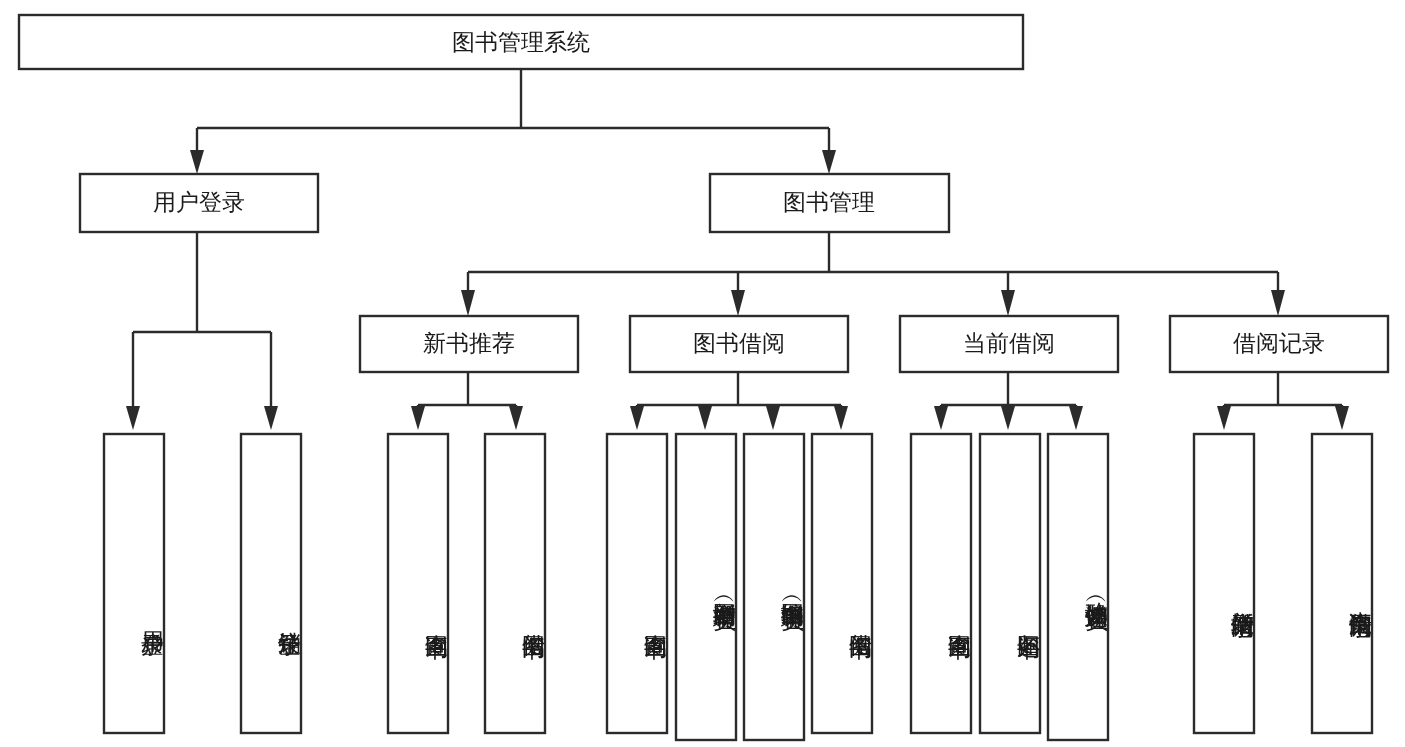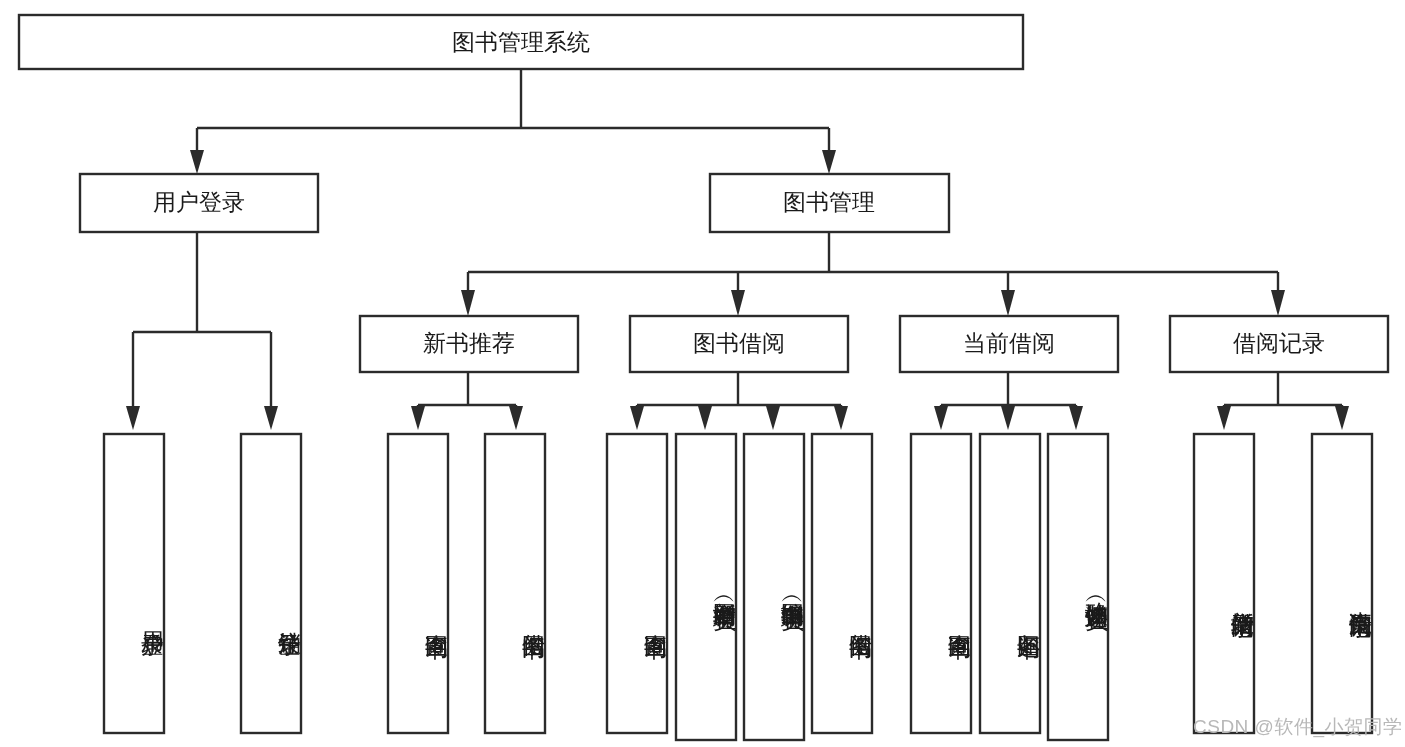--- a/index.html
+++ b/index.html
@@ -236,15 +236,14 @@
   <div class="node-label-v" style="left:911px; top:505px; width:60px; height:225px;">查询图书</div>
 
   <div class="node-label-v" style="left:980px; top:505px; width:60px; height:225px;">归还图书</div>
 
   <div class="node-label-v" style="left:1048px; top:440px; width:60px; height:296px;">确认归还（管理员）</div>
 
   <div class="node-label-v" style="left:1194px; top:463px; width:60px; height:266px;">新增借阅记录</div>
 
   <div class="node-label-v" style="left:1312px; top:463px; width:60px; height:266px;">查询借阅记录</div>
 
-  <div class="watermark">CSDN @软件_小贺同学</div>
 
 </div>
 
 </body></html>

